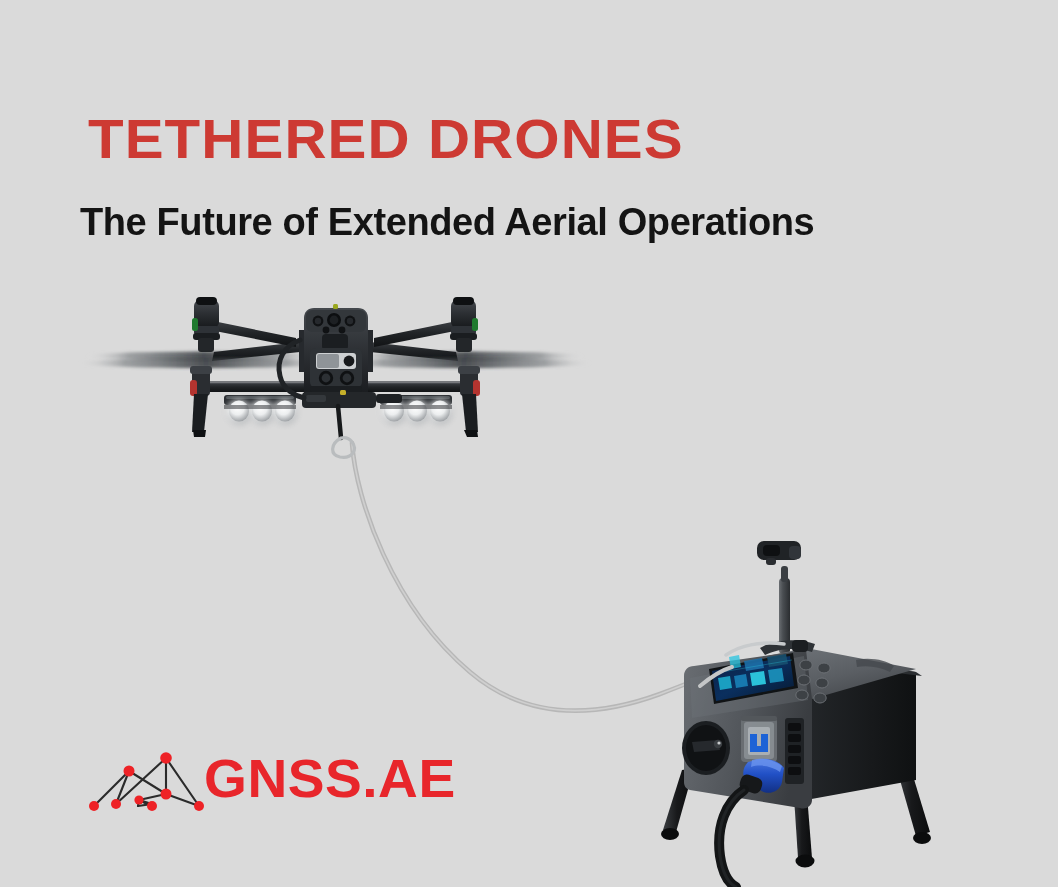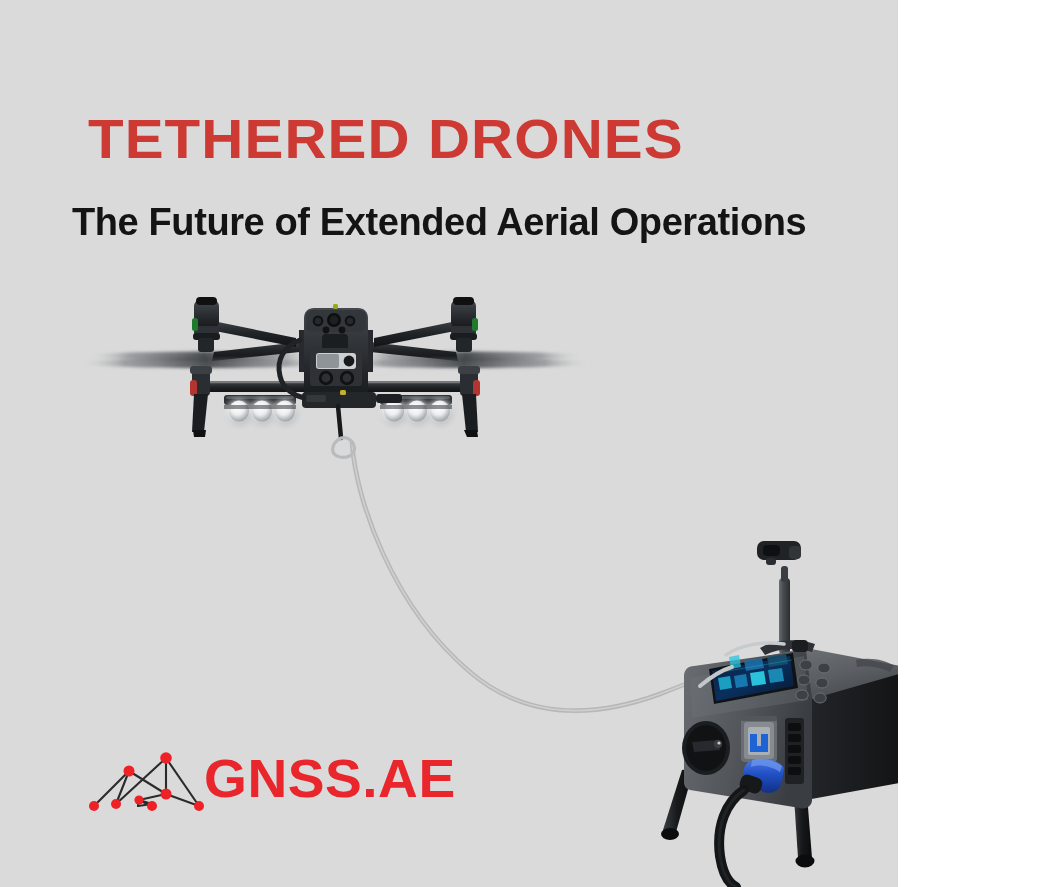--- a/index.html
+++ b/index.html
@@ -3,21 +3,21 @@
 <meta charset="utf-8">
 <title>Tethered Drones — GNSS.AE</title>
 <style>
   html, body {
     margin: 0;
     padding: 0;
     background: #ffffff;
   }
   .poster {
     position: relative;
-    width: 898px;
+    width: 1058px;
     height: 887px;
     background: #dadada;
     overflow: hidden;
     font-family: "Liberation Sans", sans-serif;
   }
 
   
   .title {
     position: absolute;
     left: 88px;
@@ -27,21 +27,21 @@
     font-weight: 700;
     letter-spacing: 1.0px;
     color: #cd3a33;
     line-height: 62px;
     white-space: nowrap;
     transform: scaleX(1.06);
     transform-origin: left center;
   }
   .subtitle {
     position: absolute;
-    left: 72px;
+    left: 80px;
     top: 198px;
     font-family: "Liberation Sans", sans-serif;
     font-size: 38px;
     font-weight: 700;
     letter-spacing: -0.4px;
     color: #141414;
     line-height: 48px;
     white-space: nowrap;
   }
 

